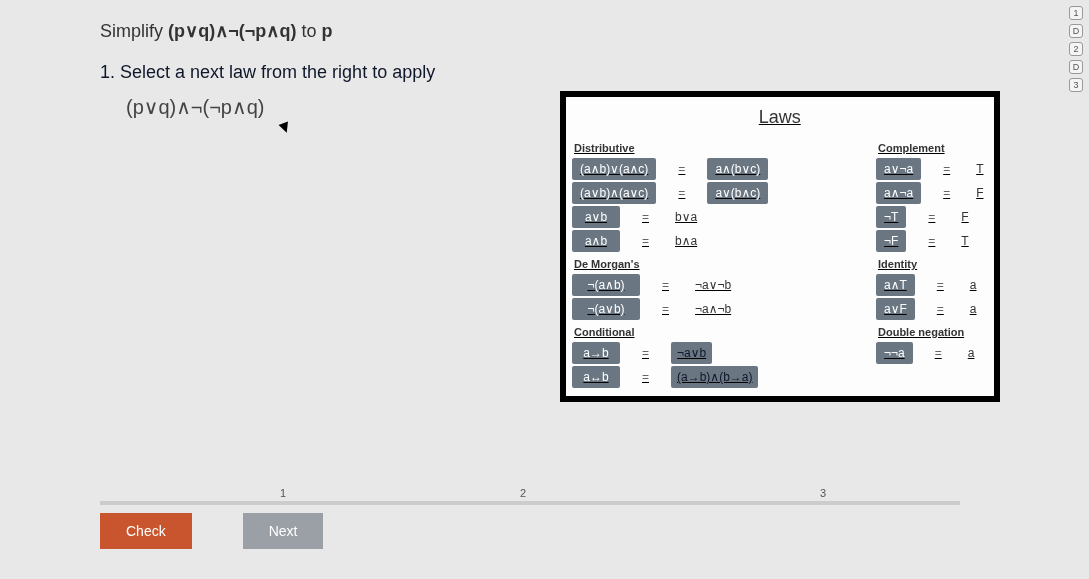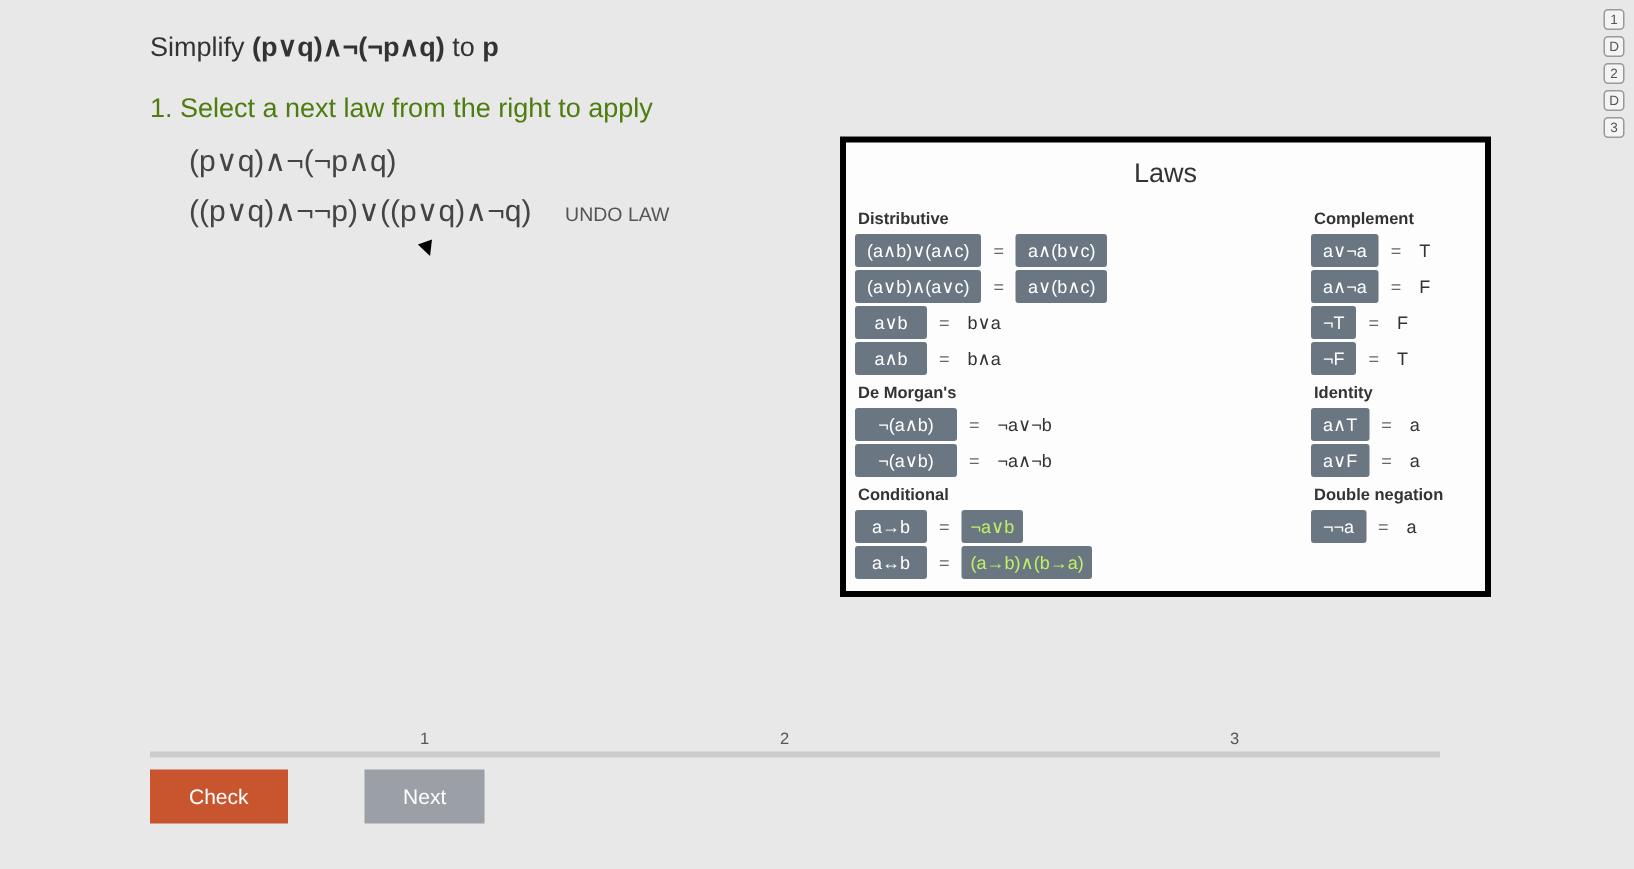--- a/index.html
+++ b/index.html
@@ -15,21 +15,21 @@
   padding: 20px 40px 20px 100px;
 }
 .title {
   font-size: 18px;
   color: #333;
   margin-bottom: 20px;
 }
 .title .bold { font-weight: bold; }
 .instruction {
   font-size: 18px;
-  color: #4d7c0f;
+  color: #0f172a;
   margin-bottom: 8px;
 }
 .work-area {
   display: flex;
   gap: 30px;
 }
 .left-col {
   flex: 0 0 430px;
 }
 .expr-line {
@@ -49,23 +49,24 @@
   margin-top: 4px;
   width: 0; height: 0;
   border-left: 5px solid transparent;
   border-right: 5px solid transparent;
   border-top: 10px solid #000;
   transform: rotate(-20deg);
 }
 .laws-panel {
   flex: 0 0 420px;
   background: #fdfdfd;
-  border: 4px solid #000000;
+  border: 6px solid #000000;
   padding: 4px 6px 6px 6px;
   font-size: 12px;
+  text-decoration: underline;
 }
 .laws-title {
   text-align: center;
   font-size: 18px;
   padding: 6px 0 10px 0;
   color: #333;
 }
 .laws-grid {
   display: flex;
   gap: 4px;
@@ -74,21 +75,21 @@
 .laws-right { flex: 0 0 110px; }
 .group-label {
   font-size: 11px;
   font-weight: bold;
   color: #333;
   padding: 4px 0 2px 2px;
 }
 .rule-row {
   display: flex;
   align-items: center;
-  gap: 6px;
+  gap: 20px;
   margin: 2px 0;
 }
 .pill {
   background: #6a7682;
   color: #fff;
   padding: 4px 8px;
   border-radius: 2px;
   font-size: 12px;
   text-align: center;
   min-width: 68px;
@@ -99,21 +100,21 @@
   font-size: 12px;
   padding: 0 2px;
 }
 .rhs {
   color: #333;
   font-size: 12px;
   padding: 2px 4px;
 }
 .rhs-pill {
   background: #6a7682;
-  color: #bef264;
+  color: #0f172a;
   padding: 4px 6px;
   border-radius: 2px;
   font-size: 12px;
 }
 .bottom-bar {
   position: absolute;
   bottom: 30px;
   left: 100px;
   right: 40px;
 }
@@ -163,24 +164,20 @@
 <div class="container">
   <div class="title">
     <span>Simplify </span><span class="bold">(p∨q)∧¬(¬p∧q)</span><span> to </span><span class="bold">p</span>
   </div>
 
   <div class="instruction">1. Select a next law from the right to apply</div>
 
   <div class="work-area">
     <div class="left-col">
       <div class="expr-line">(p∨q)∧¬(¬p∧q)</div>
-      <div>
-        <span class="expr-line" style="display:inline-block; margin-left:26px;">((p∨q)∧¬¬p)∨((p∨q)∧¬q)</span>
-        <span class="undo">UNDO LAW</span>
-      </div>
       <div class="cursor-icon"></div>
     </div>
 
     <div class="laws-panel">
       <div class="laws-title">Laws</div>
       <div class="laws-grid">
         <div class="laws-left">
           <div class="group-label">Distributive</div>
           <div class="rule-row">
             <span class="pill">(a∧b)∨(a∧c)</span>

